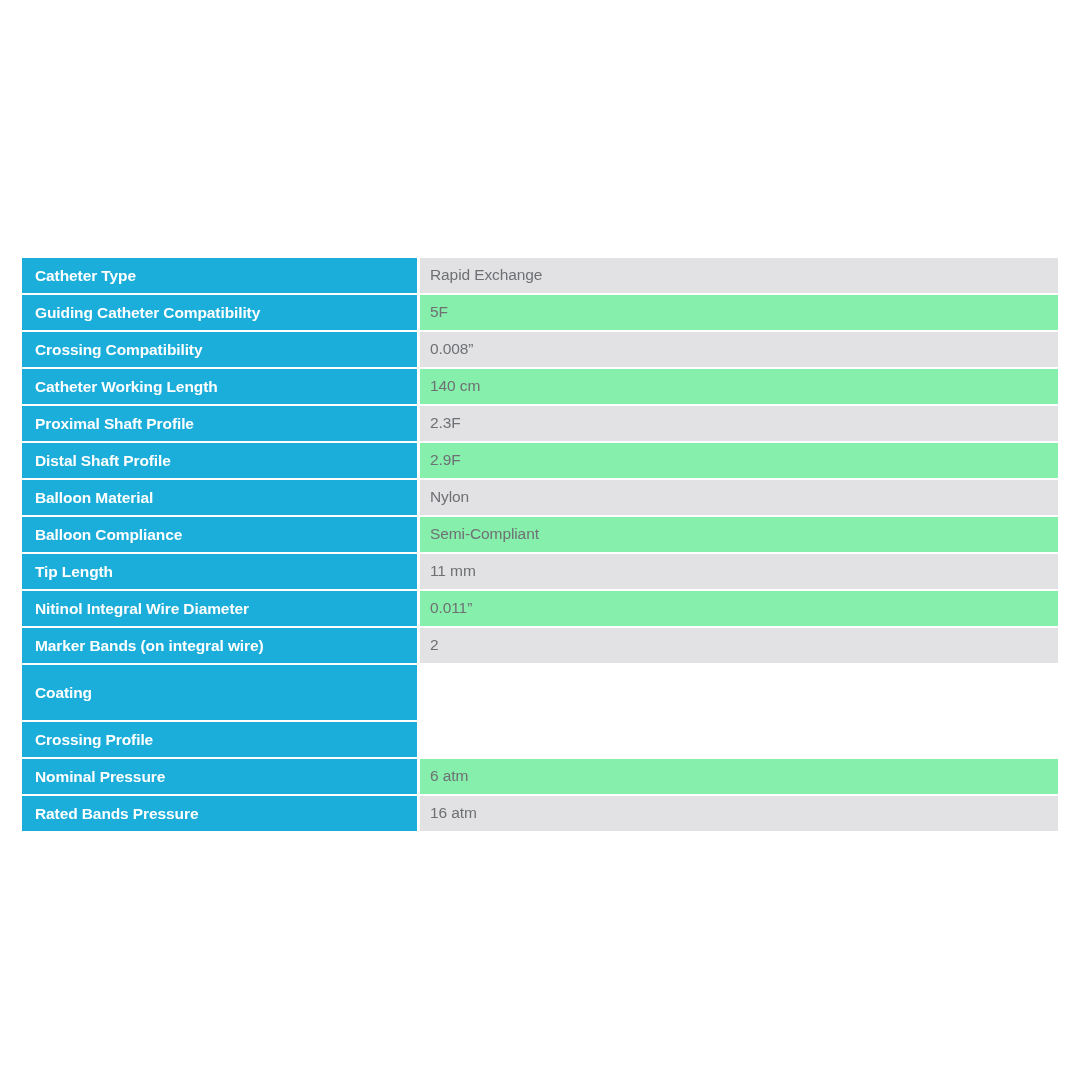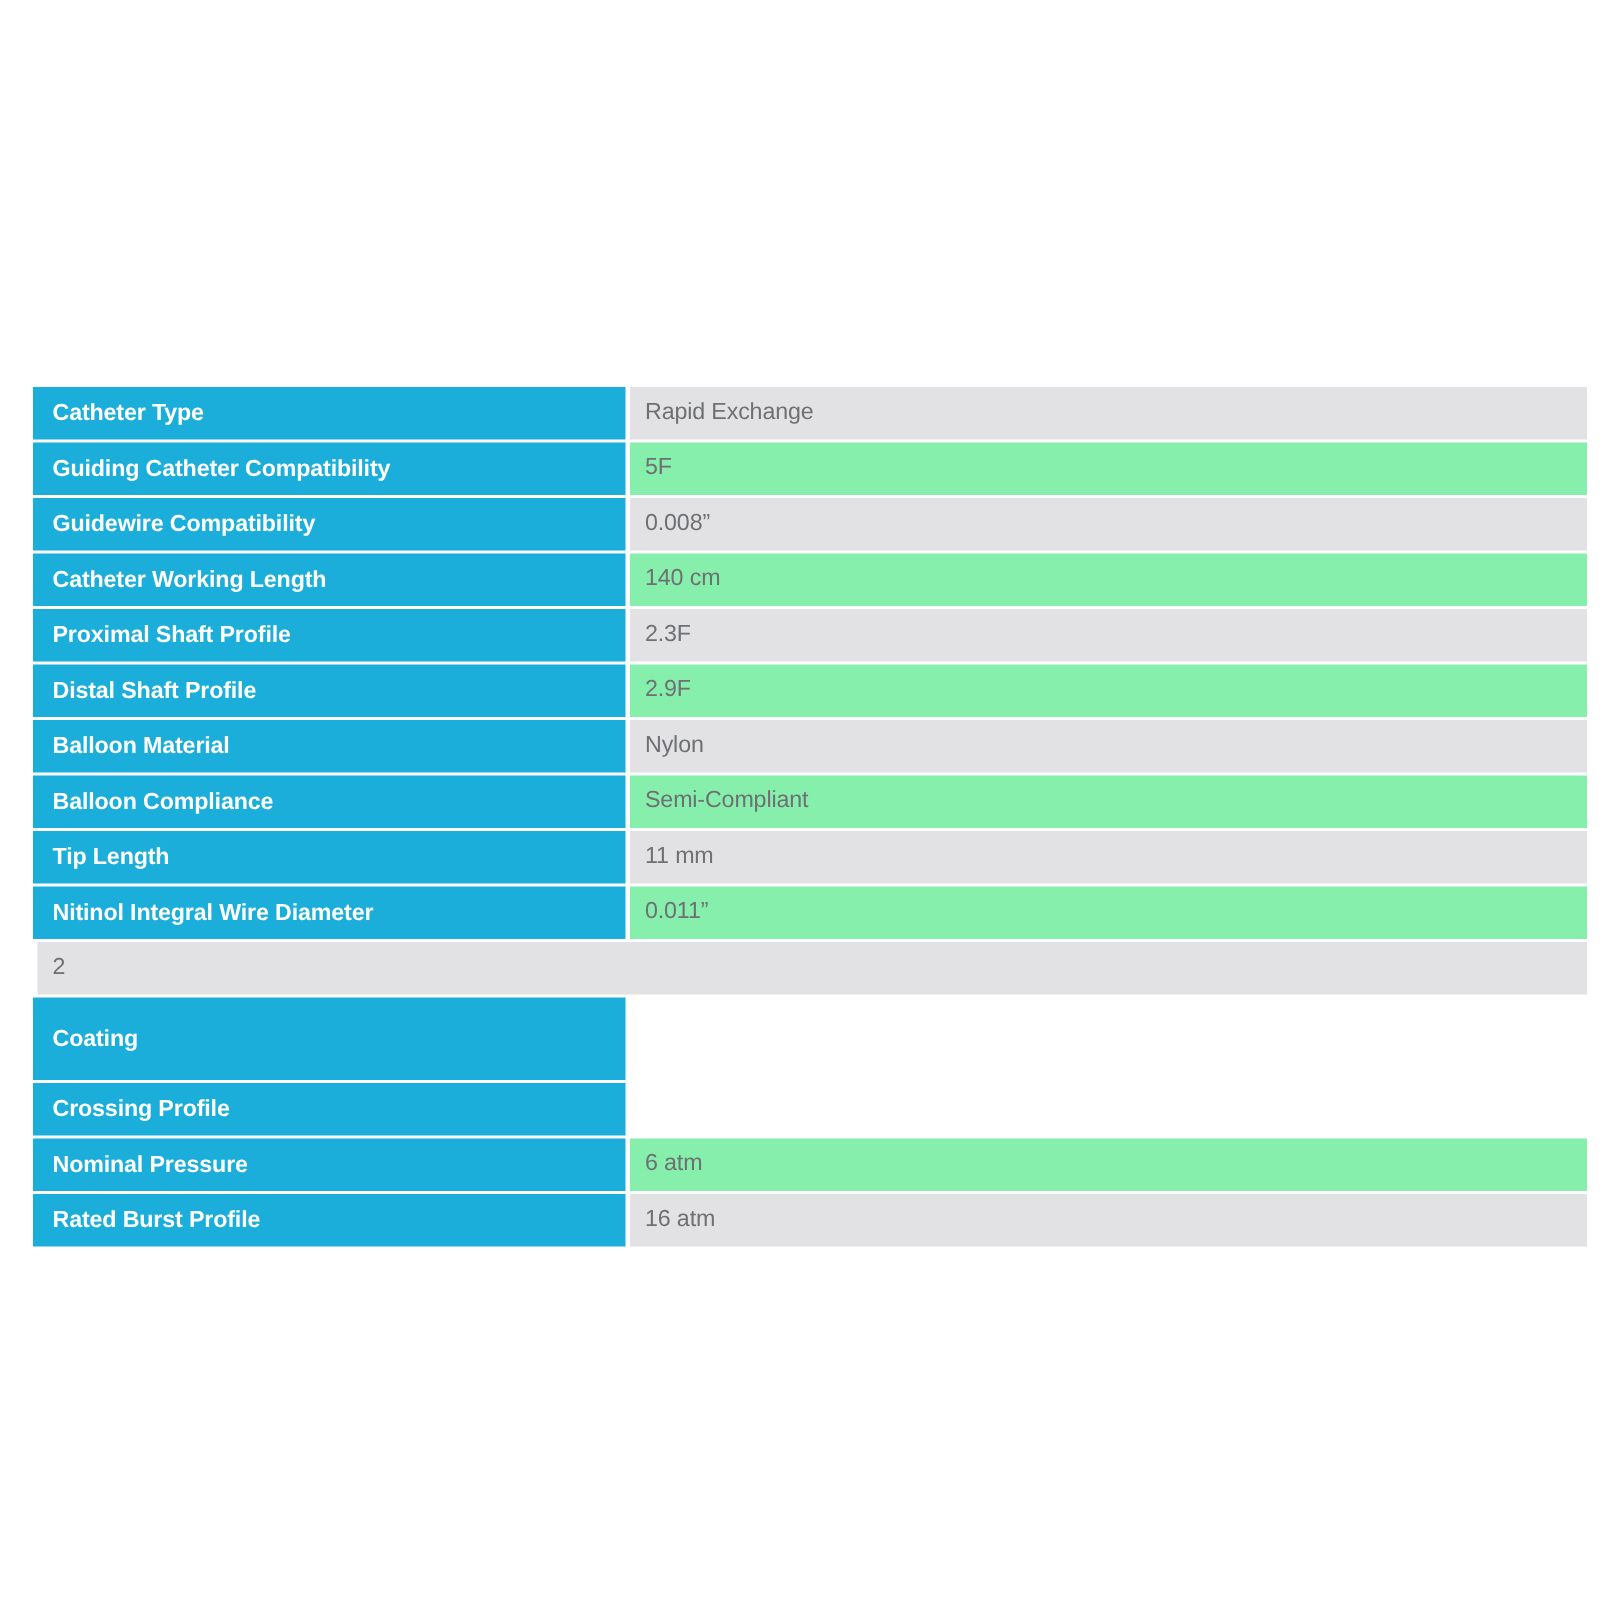--- a/index.html
+++ b/index.html
@@ -87,21 +87,21 @@
       </div>
     </div>
     <div class="spec-row row-shade-light row-h-std">
       <div class="spec-label">Guiding Catheter Compatibility</div>
       <div class="spec-gap"></div>
       <div class="spec-value">
         <span class="value-line">5F</span>
       </div>
     </div>
     <div class="spec-row row-shade-gray row-h-std">
-      <div class="spec-label">Guidewire Compatibility</div>
+      <div class="spec-label">Crossing Compatibility</div>
       <div class="spec-gap"></div>
       <div class="spec-value">
         <span class="value-line">0.008”</span>
       </div>
     </div>
     <div class="spec-row row-shade-light row-h-std">
       <div class="spec-label">Catheter Working Length</div>
       <div class="spec-gap"></div>
       <div class="spec-value">
         <span class="value-line">140 cm</span>
@@ -143,20 +143,21 @@
       </div>
     </div>
     <div class="spec-row row-shade-light row-h-std">
       <div class="spec-label">Nitinol Integral Wire Diameter</div>
       <div class="spec-gap"></div>
       <div class="spec-value">
         <span class="value-line">0.011”</span>
       </div>
     </div>
     <div class="spec-row row-shade-gray row-h-std">
+      <div class="spec-label">Marker Bands (on integral wire)</div>
       <div class="spec-gap"></div>
       <div class="spec-value">
         <span class="value-line">2</span>
       </div>
     </div>
     <div class="spec-row row-shade-light row-h-tall">
       <div class="spec-label">Coating</div>
       <div class="spec-gap"></div>
     </div>
     <div class="spec-row row-shade-gray row-h-std">
@@ -164,19 +165,19 @@
       <div class="spec-gap"></div>
     </div>
     <div class="spec-row row-shade-light row-h-std">
       <div class="spec-label">Nominal Pressure</div>
       <div class="spec-gap"></div>
       <div class="spec-value">
         <span class="value-line">6 atm</span>
       </div>
     </div>
     <div class="spec-row row-shade-gray row-h-std">
-      <div class="spec-label">Rated Burst Profile</div>
+      <div class="spec-label">Rated Bands Pressure</div>
       <div class="spec-gap"></div>
       <div class="spec-value">
         <span class="value-line">16 atm</span>
       </div>
     </div>
   </div>
 
 </body></html>

